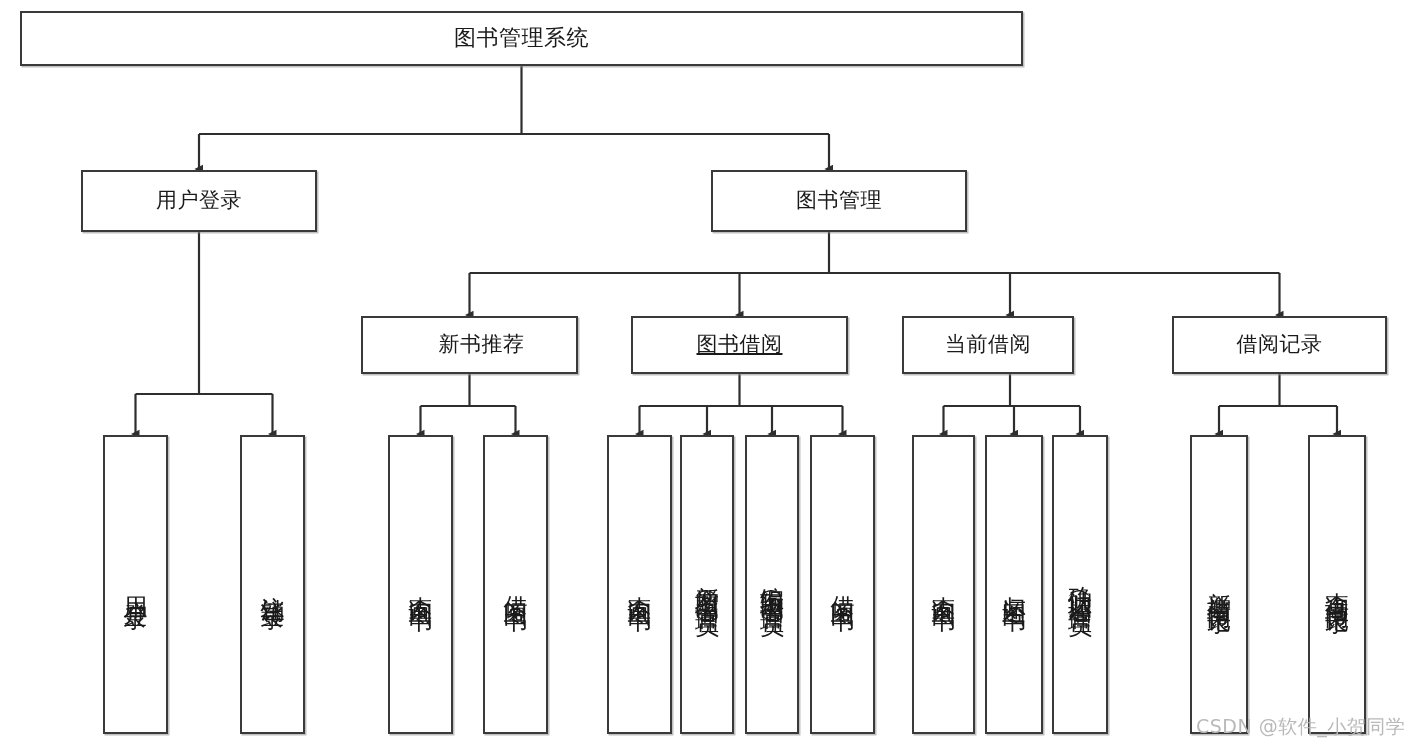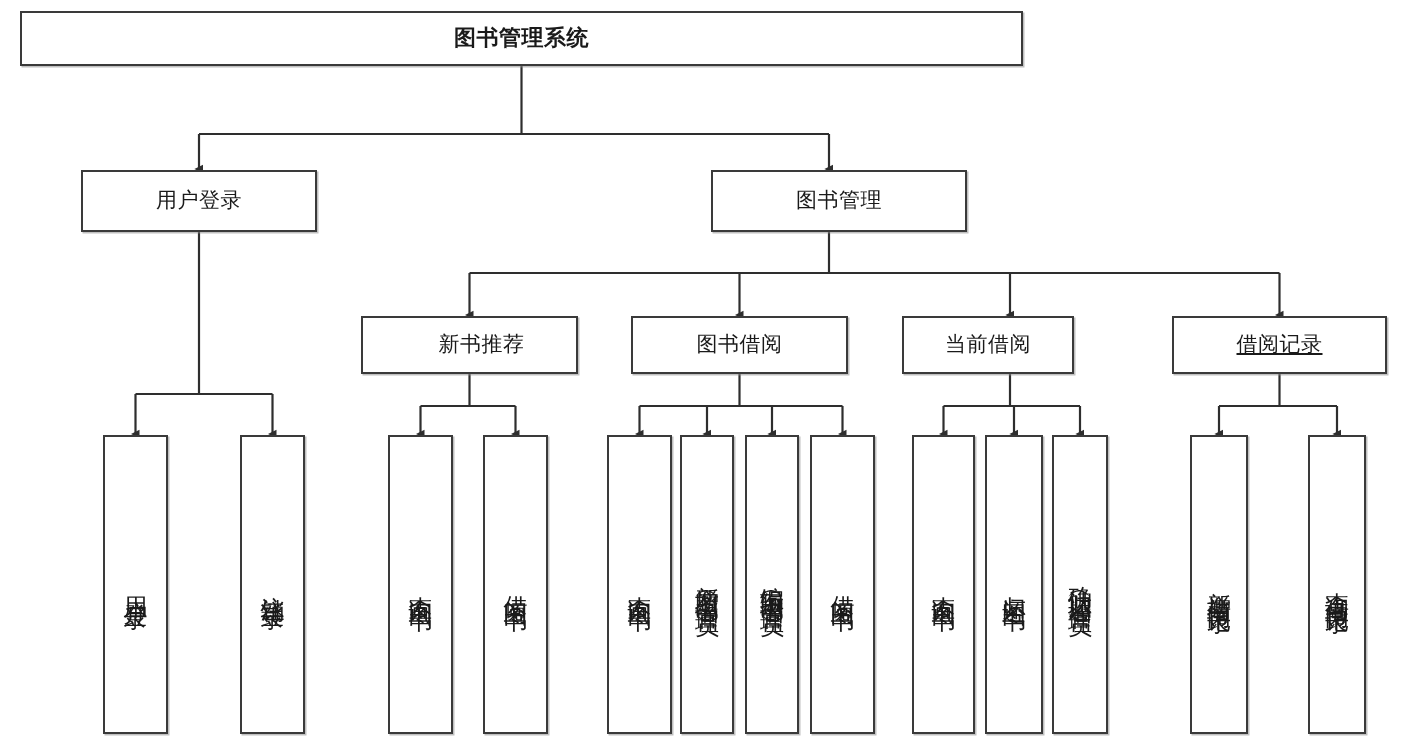--- a/index.html
+++ b/index.html
@@ -42,21 +42,20 @@
     line-height: 1.12;
     letter-spacing: 0.5px;
   }
   
   .node.h .label {
     font-size: 21px;
     white-space: nowrap;
   }
   .node.root .label {
     font-size: 22px;
-    font-weight: bold;
   }
   
   .node.v {
     align-items: center;
     justify-content: center;
   }
   .node.v .label {
     writing-mode: vertical-rl;
     text-orientation: upright;
     font-size: 24px;
@@ -126,27 +125,27 @@
       </div>
       <div class="node h" style="left: 81px; top: 170px; width: 236px; height: 62px;">
         <span class="label">用户登录</span>
       </div>
       <div class="node h" style="left: 711px; top: 170px; width: 256px; height: 62px;">
         <span class="label">图书管理</span>
       </div>
       <div class="node h" style="left: 361px; top: 316px; width: 217px; height: 58px; padding-left: 24px;">
         <span class="label">新书推荐</span>
       </div>
-      <div class="node h" style="left: 631px; top: 316px; width: 217px; height: 58px;">
+      <div class="node h" style="left: 631px; top: 316px; width: 217px; height: 58px; text-decoration: underline;">
         <span class="label">图书借阅</span>
       </div>
       <div class="node h" style="left: 902px; top: 316px; width: 172px; height: 58px;">
         <span class="label">当前借阅</span>
       </div>
-      <div class="node h" style="left: 1172px; top: 316px; width: 215px; height: 58px; text-decoration: underline;">
+      <div class="node h" style="left: 1172px; top: 316px; width: 215px; height: 58px;">
         <span class="label">借阅记录</span>
       </div>
       <div class="node v" style="left: 103px; top: 435px; width: 65px; height: 299px;">
         <span class="label">用户登录</span>
       </div>
       <div class="node v" style="left: 240px; top: 435px; width: 65px; height: 299px;">
         <span class="label">注销登录</span>
       </div>
       <div class="node v" style="left: 388px; top: 435px; width: 65px; height: 299px;">
         <span class="label">查询图书</span>
@@ -176,13 +175,14 @@
         <span class="label">确认归还（管理员）</span>
       </div>
       <div class="node v" style="left: 1190px; top: 435px; width: 58px; height: 299px;">
         <span class="label">新增借阅记录</span>
       </div>
       <div class="node v" style="left: 1308px; top: 435px; width: 58px; height: 299px;">
         <span class="label">查询借阅记录</span>
       </div>
     </div>
 
+  <div class="watermark" style="left: 1196px; top: 714px;">CSDN @软件_小贺同学</div>
 </div>
 
 </body></html>

